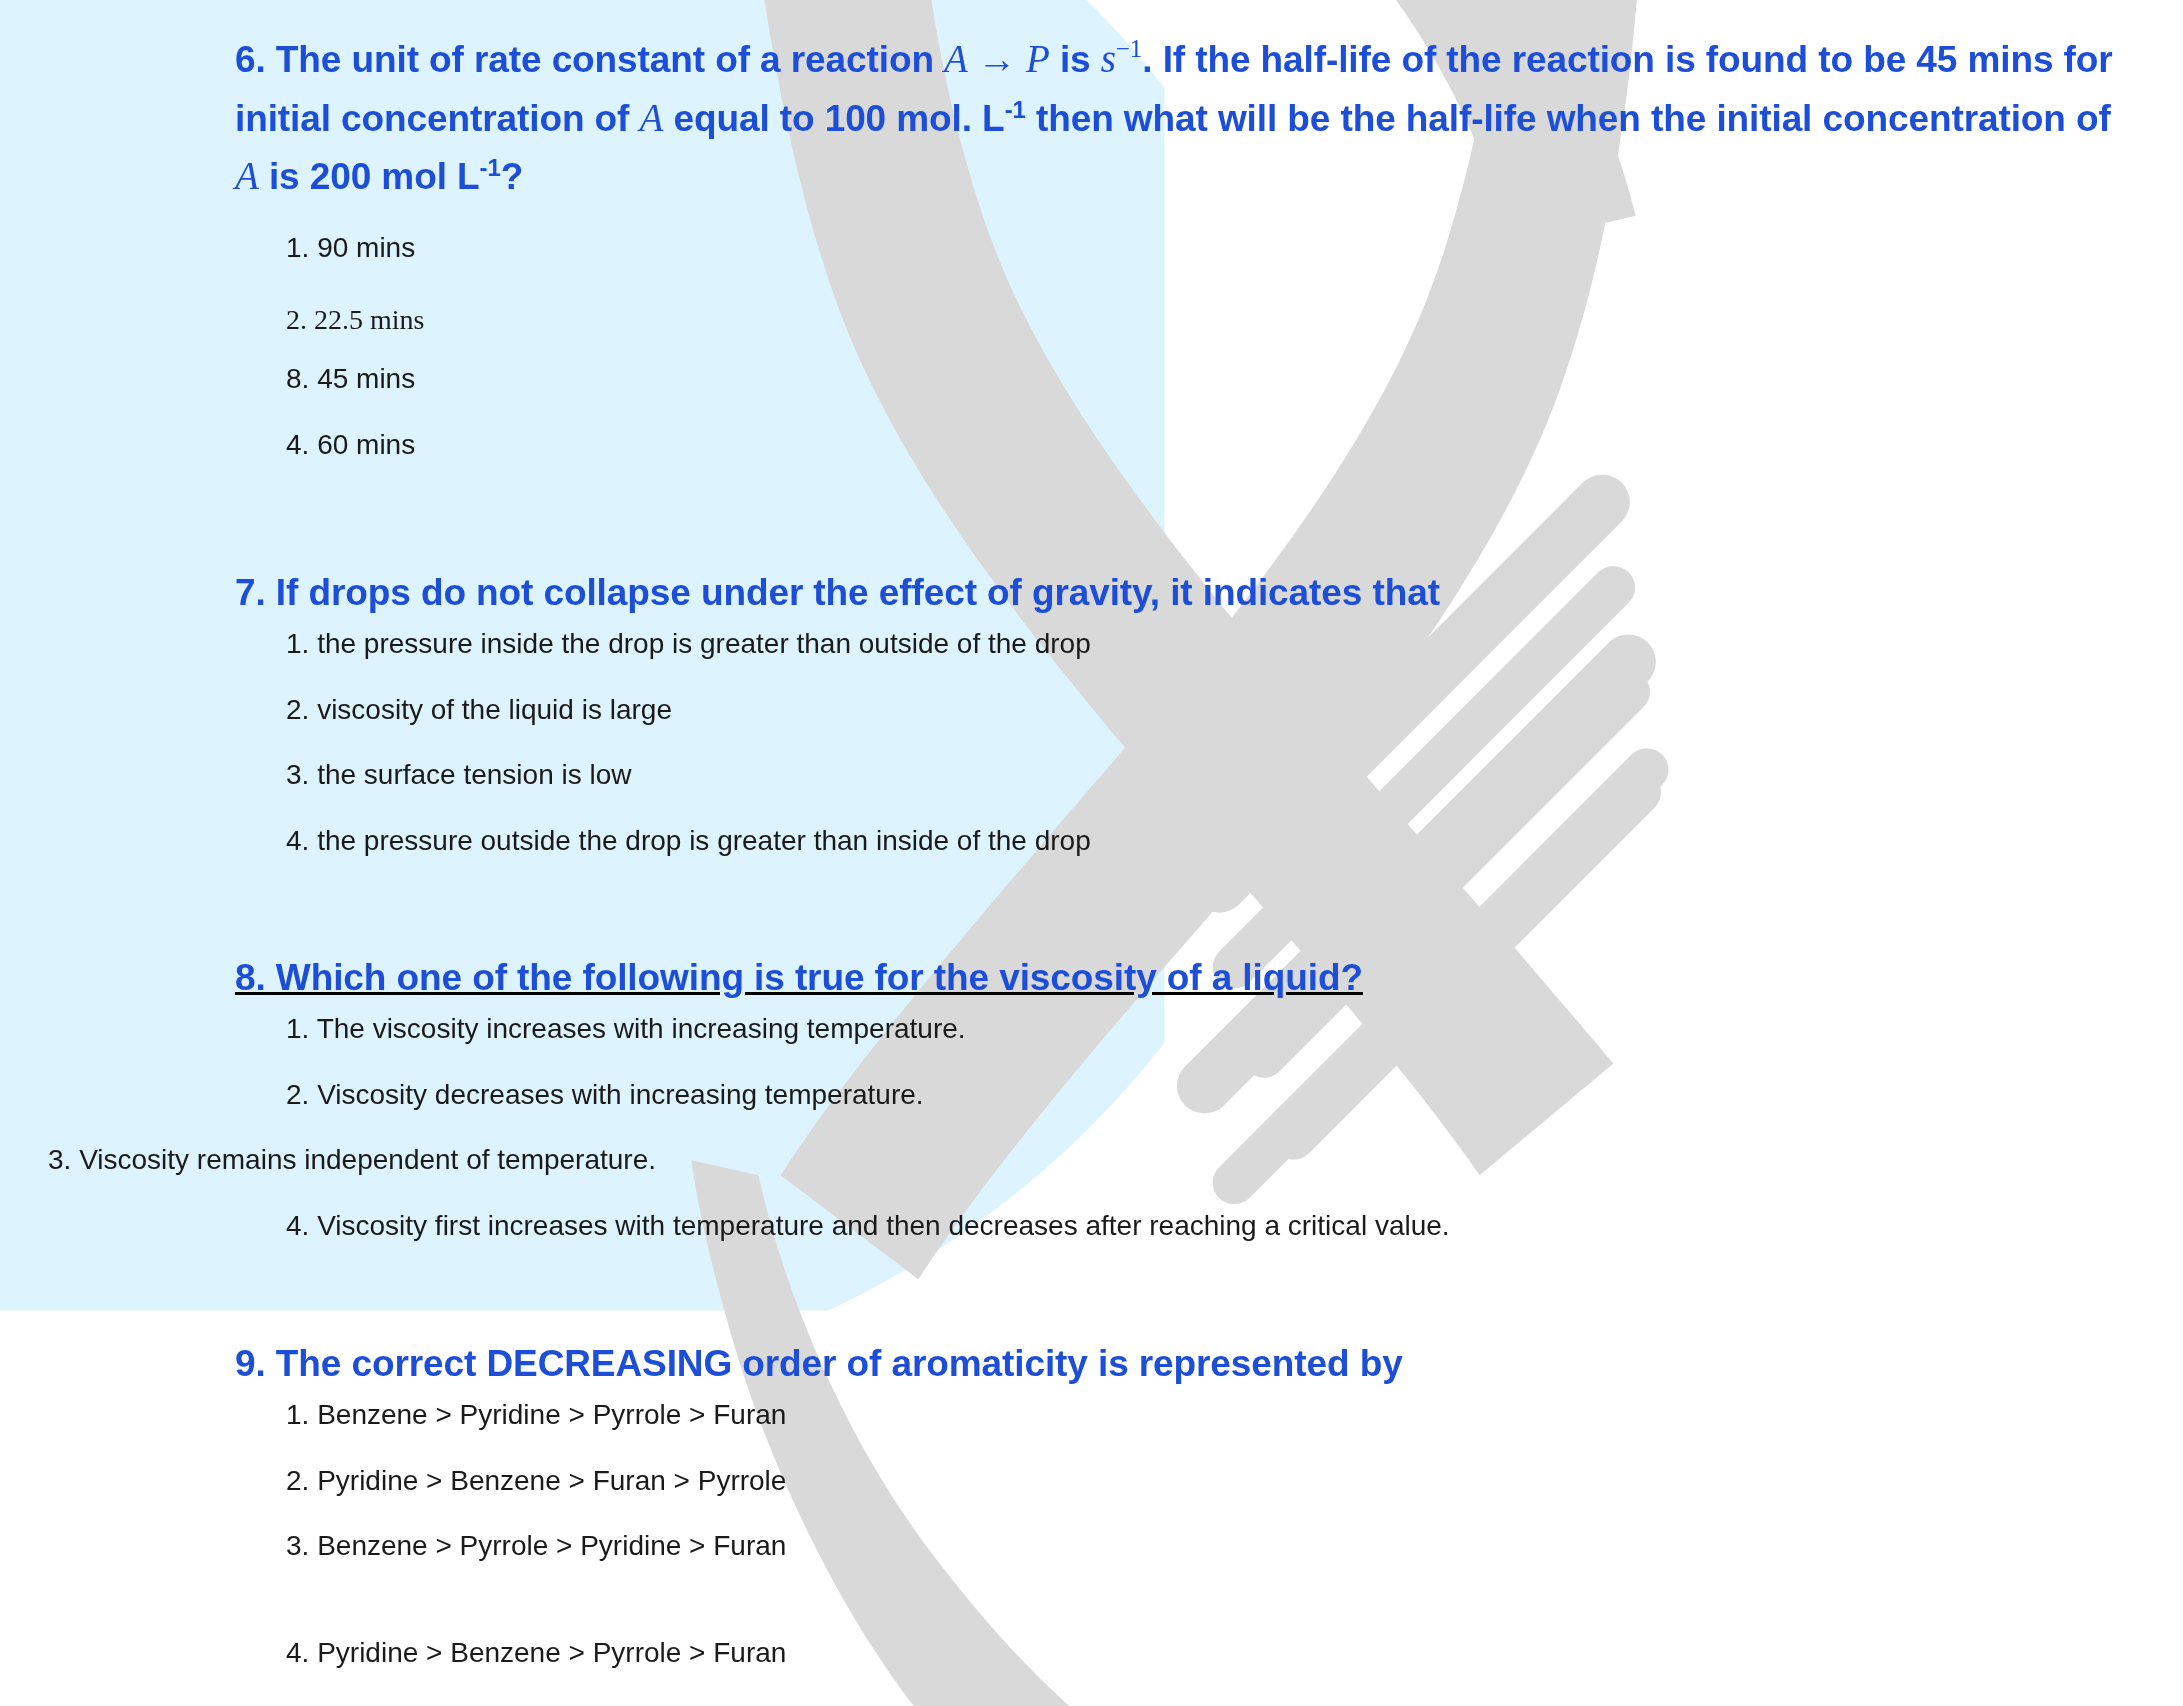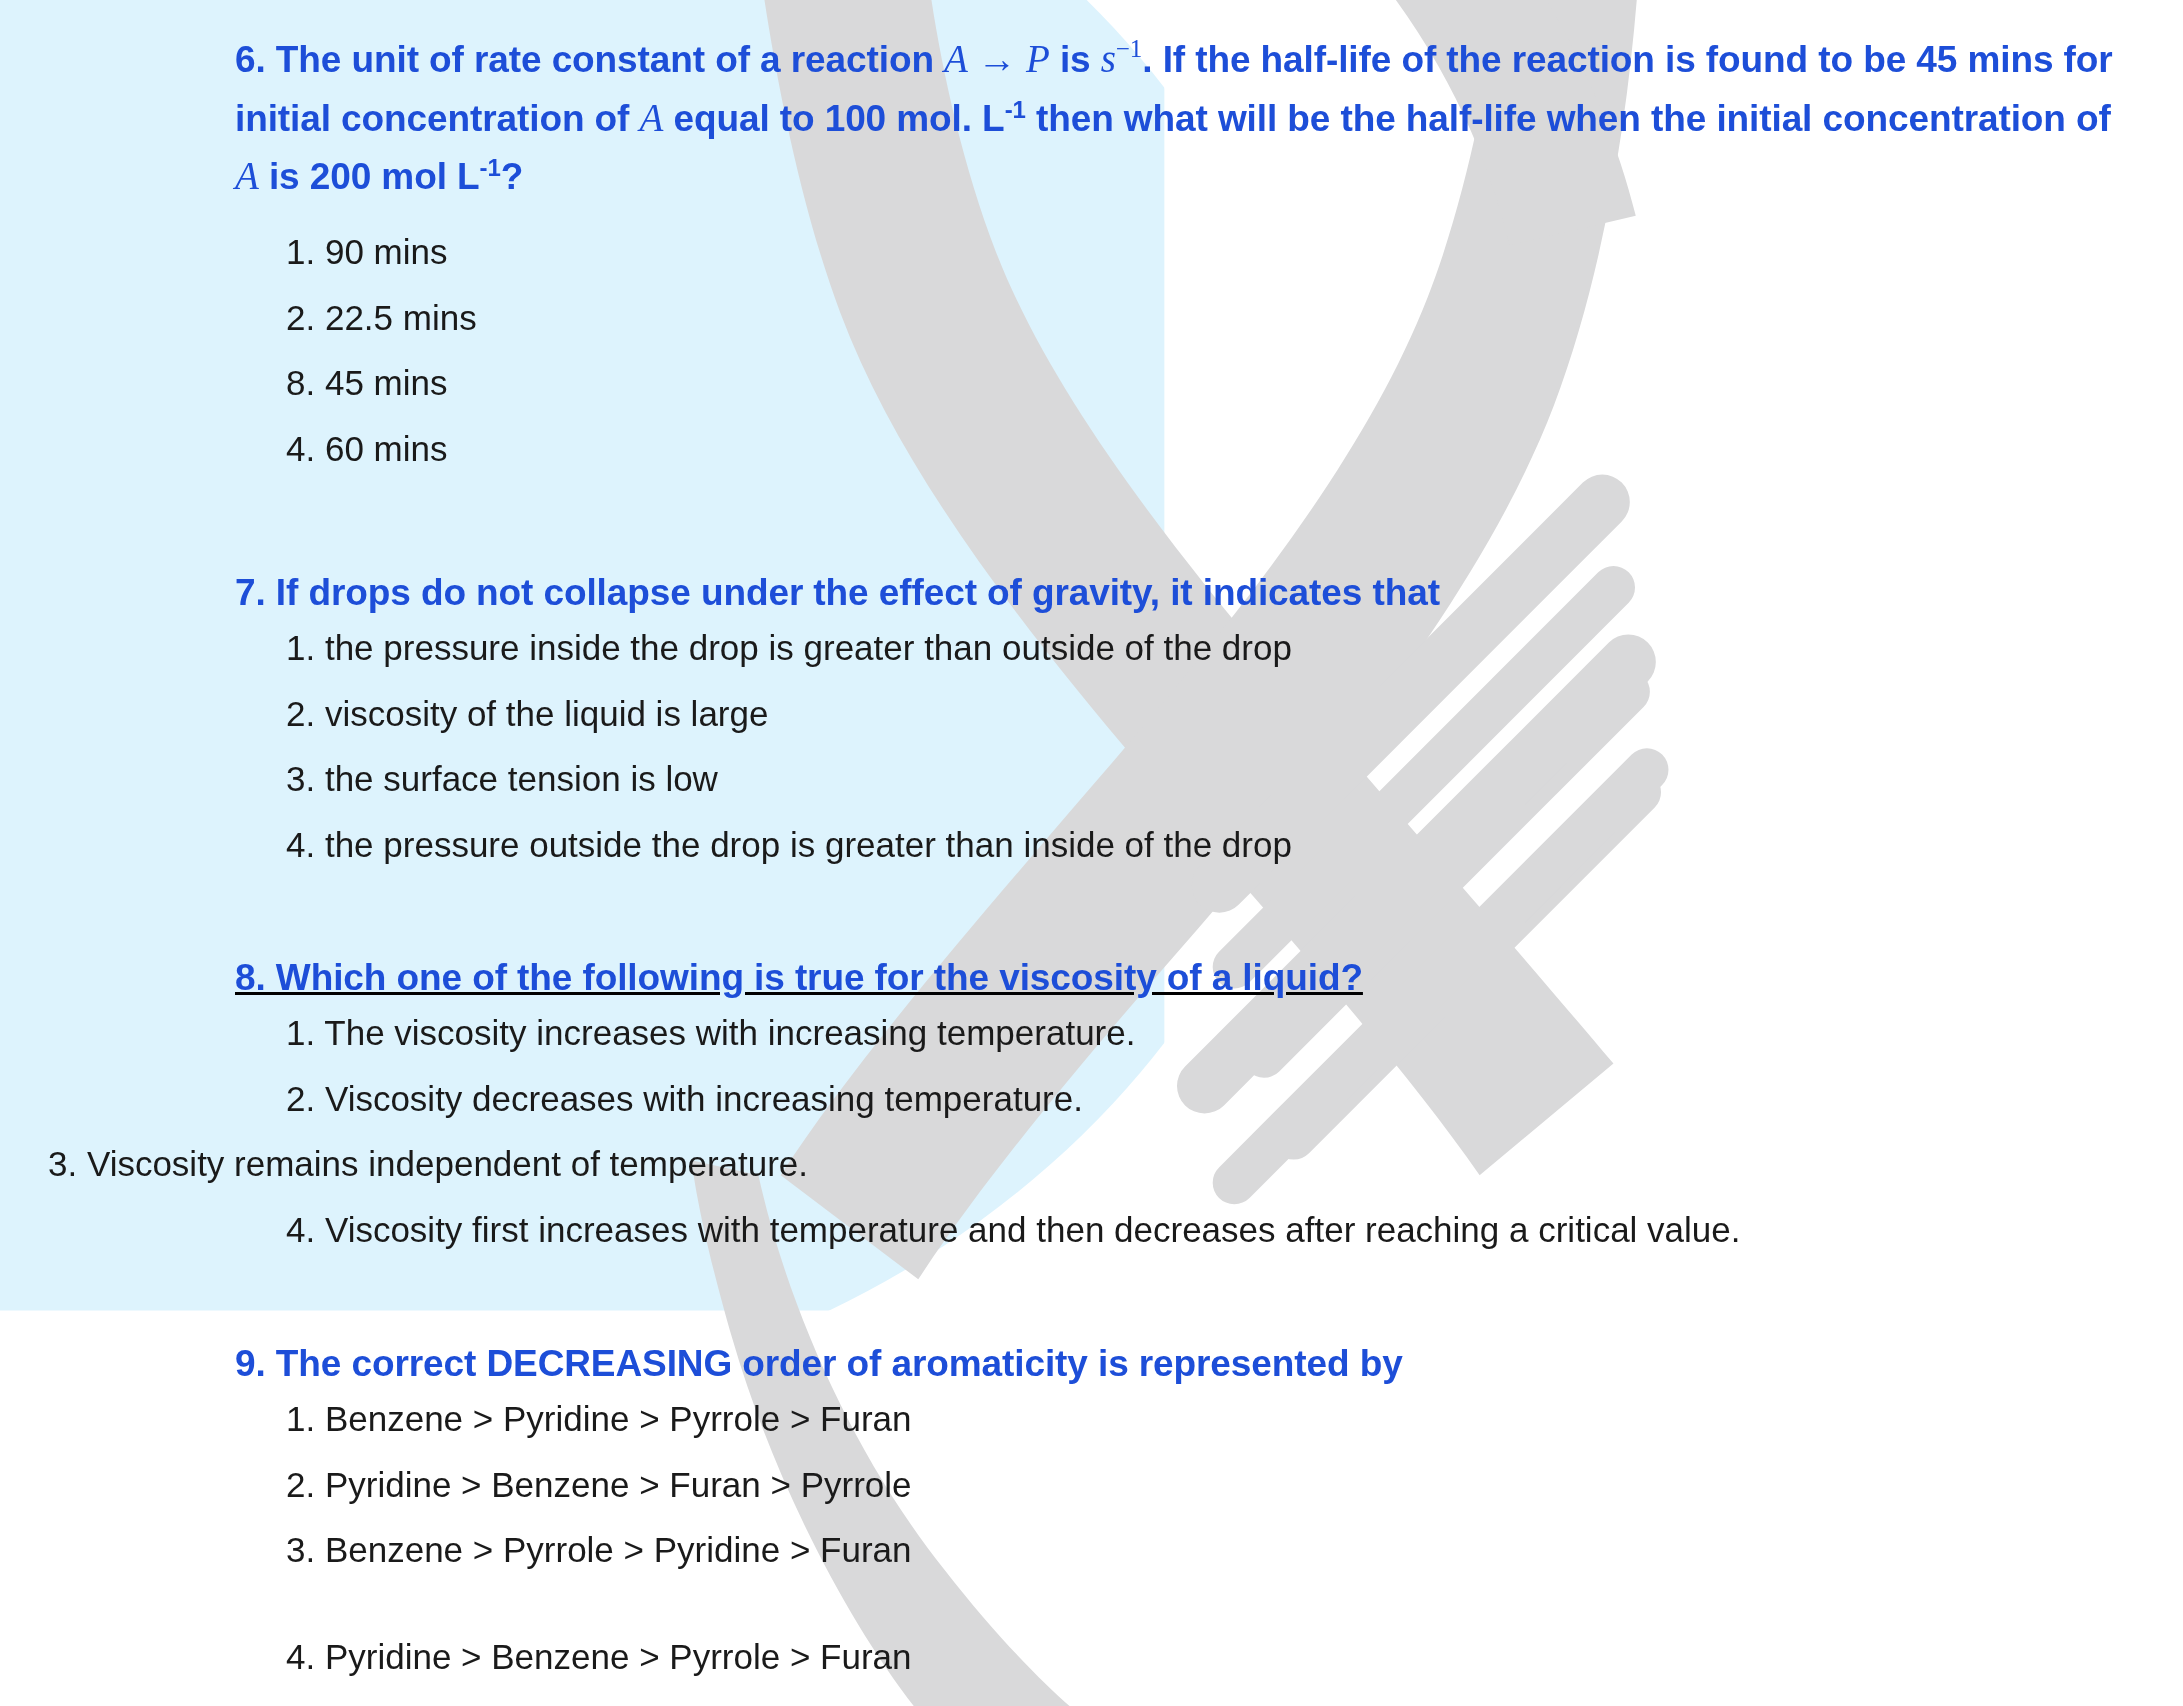--- a/index.html
+++ b/index.html
@@ -74,21 +74,21 @@
     font-weight: bold;
     vertical-align: 13.4px;
   }
 
   .opt-list {
     list-style: none;
     margin: 0;
     padding: 0;
   }
   .opt {
-    font-size: 35px;
+    font-size: 28px;
     font-weight: normal;
     color: #1a1a1a;
     line-height: 1.0;
     padding-left: 286px;
     white-space: nowrap;
   }
 
   
   .row { position: absolute; left: 0; right: 0; }
 </style>
@@ -171,21 +171,21 @@
 </svg>
 
 <div id="content">
 
   <div class="question-block" style="top:30px;">
 
     <p class="q-stem"><span>6. The unit of rate constant of a reaction </span><span class="mathi">A</span><span class="arrow">&nbsp;→&nbsp;</span><span class="mathi">P</span><span> is </span><span class="mathi">s</span><span class="sup-math">−1</span><span>. If the half-life of the reaction is found to be 45 mins for initial concentration of </span><span class="mathi">A</span><span> equal to 100 mol. L</span><span class="sup-bold">-1</span><span> then what will be the half-life when the initial concentration of </span><span class="mathi">A</span><span> is 200 mol L</span><span class="sup-bold">-1</span><span>?</span></p>
 
     <ul class="opt-list">
       <li class="opt row" style="top:204px;">1. 90 mins</li>
-      <li class="opt row" style="top:270px;">2. 22.5 mins</li>
+      <li class="opt row" style="top:276px;font-family:Liberation Serif, serif;">2. 22.5 mins</li>
       <li class="opt row" style="top:335px;">8. 45 mins</li>
       <li class="opt row" style="top:401px;">4. 60 mins</li>
     </ul>
   </div>
 
   <div class="question-block" style="top:565px;">
     <p class="q-stem" style="white-space:nowrap;">7. If drops do not collapse under the effect of gravity, it indicates that</p>
     <ul class="opt-list">
       <li class="opt row" style="top:65px;">1. the pressure inside the drop is greater than outside of the drop</li>
       <li class="opt row" style="top:131px;">2. viscosity of the liquid is large</li>

